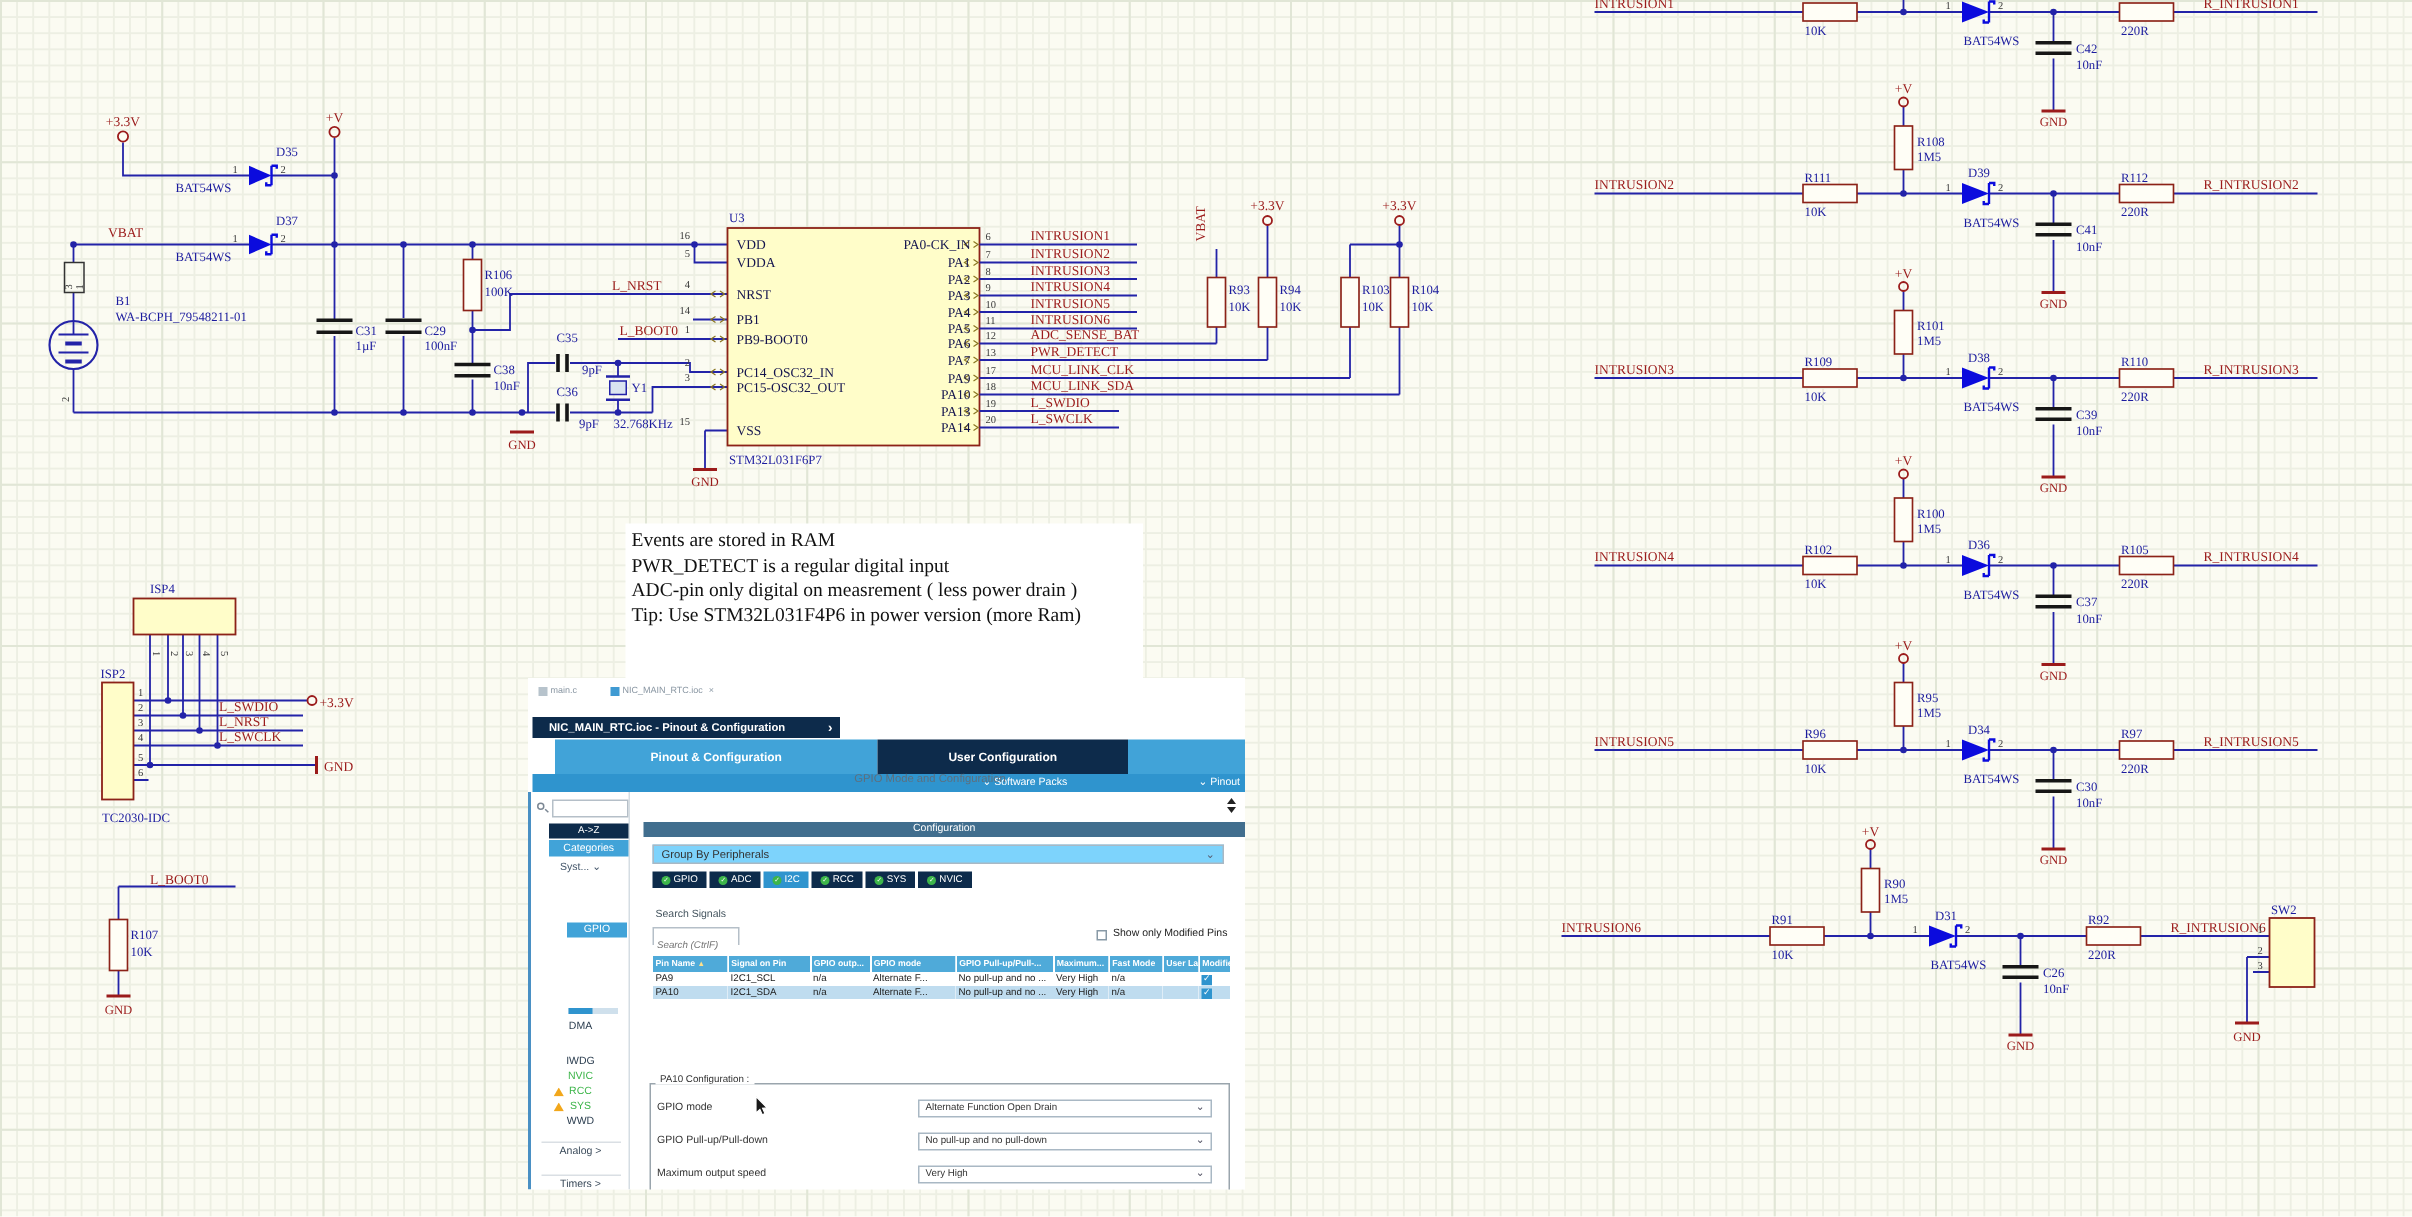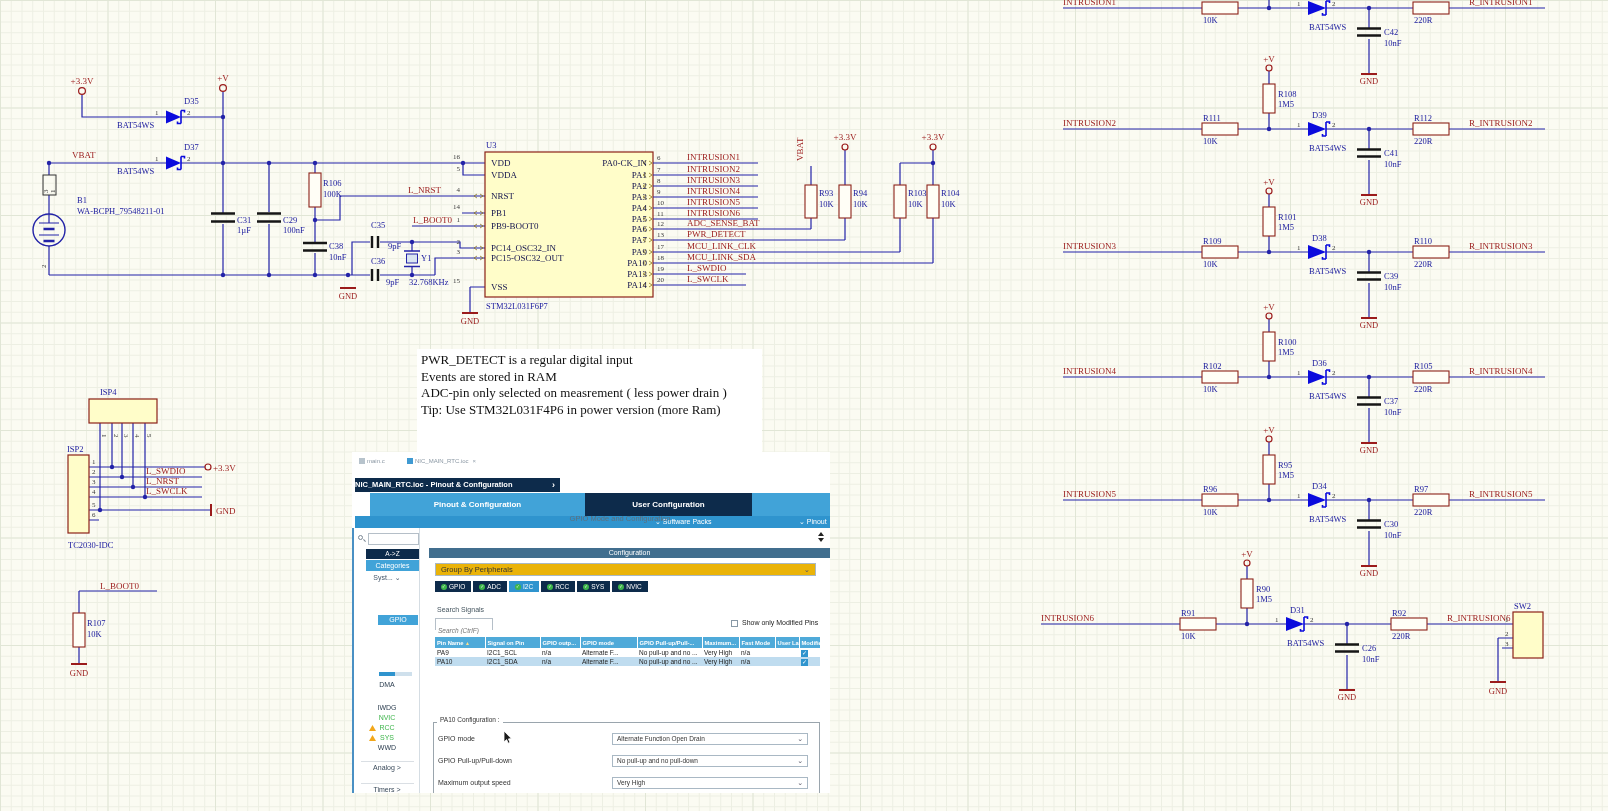--- a/index.html
+++ b/index.html
@@ -38,21 +38,21 @@
   #cmx{position:absolute;left:352px;top:452px;width:478px;height:341px;background:#fff;z-index:5;
     font-family:"Liberation Sans",sans-serif;overflow:hidden}
   #cmx *{box-sizing:border-box}
   .abs{position:absolute}
   .ftabs{left:0;top:2px;height:14px;width:100%;font-size:6px;color:#8a97a3}
   .ftab{position:absolute;top:0;height:13px;display:flex;align-items:center;gap:2px;padding:0 3px}
   .fticon{width:6px;height:6px;display:inline-block}
   .c1{background:#b7c3cc}.c2{background:#3f9ad2}
   .ftx{color:#95a2ad;margin-left:2px}
   .crumb{left:3px;top:26px;width:205px;height:14px;background:#0d2b4b;color:#fff;font-size:7.5px;font-weight:bold;
-    line-height:14px;}
+    line-height:14px;padding-left:11px}
   .crumbchev{position:absolute;right:5px;top:0;font-size:9px;font-weight:bold}
   .tabbar{left:18px;top:41px;right:0;height:23px;display:flex}
   .tabbar .t1{width:215px;background:#41a3d8;color:#fff;font-size:8px;font-weight:bold;display:flex;align-items:center;justify-content:center}
   .tabbar .t2{width:167px;background:#0d2b4b;color:#fff;font-size:8px;font-weight:bold;display:flex;align-items:center;justify-content:center}
   .tabbar .t3{flex:1;background:#41a3d8}
   .subbar{left:3px;top:64px;right:0;height:12px;background:#2f94ce;color:#fff;font-size:7px;line-height:12px;overflow:hidden}
   .sp1{position:absolute;left:300px}.sp2{position:absolute;left:444px;white-space:nowrap}
   .lpanel{left:3px;top:76px;width:65px;bottom:0;background:#fff;border-right:1px solid #d5dde3}
   .lblue{left:0;top:76px;width:2px;bottom:0;background:#4a90c4}
   .srch{left:13px;top:5px;width:51px;height:12px;border:1px solid #b5bfc8;background:#fff}
@@ -66,21 +66,21 @@
   .gpiosel{left:23px;top:87px;width:40px;height:10px;background:#41a3d8;color:#fff;font-size:7px;text-align:center;line-height:10px}
   .warn{position:absolute;width:7px;height:6px;background:#f2a71b;clip-path:polygon(50% 0,100% 100%,0 100%)}
   .prog{left:24px;top:144px;width:33px;height:4px;background:#cfe0ec}
   .prog i{display:block;width:16px;height:4px;background:#2f94ce}
   .grp{left:0;width:100%;text-align:center;font-size:7px;color:#3a4a5a}
   .hairline{left:6px;width:53px;height:1px;background:#dadfe4}
   .modehdr{left:68px;right:10px;top:62px;text-align:center;font-size:7.5px;color:#5d6f7d}
   .scrlup{left:466px;top:80px;width:0;height:0;border-left:3px solid transparent;border-right:3px solid transparent;border-bottom:4px solid #222}
   .scrldn{left:466px;top:86px;width:0;height:0;border-left:3px solid transparent;border-right:3px solid transparent;border-top:4px solid #222}
   .confhdr{left:77px;right:0;top:96px;height:10px;background:#416e8e;color:#fff;font-size:7px;text-align:center;line-height:10px}
-  .gby{left:83px;width:381px;top:111px;height:13px;border:1px solid #a9b8c4;font-size:7.5px;color:#333;line-height:11px;padding-left:5px;background:#eab308}
+  .gby{left:83px;width:381px;top:111px;height:13px;border:1px solid #a9b8c4;font-size:7.5px;color:#333;line-height:11px;padding-left:5px;background:#7dd3fc}
   .gbychev{position:absolute;right:5px;top:0;color:#556}
   .chips{left:83px;top:129px;height:11px;display:flex;gap:2px}
   .chip{background:#0d2b4b;color:#fff;font-size:6.5px;display:flex;align-items:center;gap:2px;padding:0 6px;height:11px}
   .chip.on{background:#2f94ce}
   .gdot{width:6px;height:6px;border-radius:50%;background:#3db54a;color:#fff;font-size:4.5px;line-height:6px;text-align:center}
   .ssl{left:85px;top:154px;font-size:7px;color:#45555f}
   .sbox{left:83px;top:166px;width:58px;height:12px;border:1px solid #b5bfc8}
   .sbox input{width:100%;height:100%;border:0;font-size:6.5px;font-style:italic;color:#999;padding:0 2px;font-family:"Liberation Sans",sans-serif}
   .showmod{left:379px;top:168px;width:7px;height:7px;border:1px solid #8899a6;background:#fff}
   .showmodl{left:390px;top:167px;font-size:7px;color:#222}
@@ -566,23 +566,23 @@
     <rect class="box" x="1513" y="612" width="30" height="46"></rect>
     <text class="td" x="1514" y="609">SW2</text>
     <text class="tt" x="1505" y="622">1</text>
     <text class="tt" x="1505" y="636">2</text>
     <text class="tt" x="1505" y="646">3</text>
     <text class="tg" x="1498" y="694">GND</text>
   </g>
 </svg>
 
 <div id="notes">
+  <div>Events are stored in RAM</div>
   <div>PWR_DETECT is a regular digital input</div>
-  <div>Events are stored in RAM</div>
-  <div>ADC-pin only selected on measrement ( less power drain )</div>
+  <div>ADC-pin only digital on measrement ( less power drain )</div>
   <div>Tip: Use STM32L031F4P6 in power version (more Ram)</div>
 </div>
 
 <div id="cmx">
   <div class="abs ftabs">
     <div class="ftab" style="left:4px">
       <span class="fticon c1"></span>
       <span>main.c</span>
     </div>
     <div class="ftab" style="left:52px">

